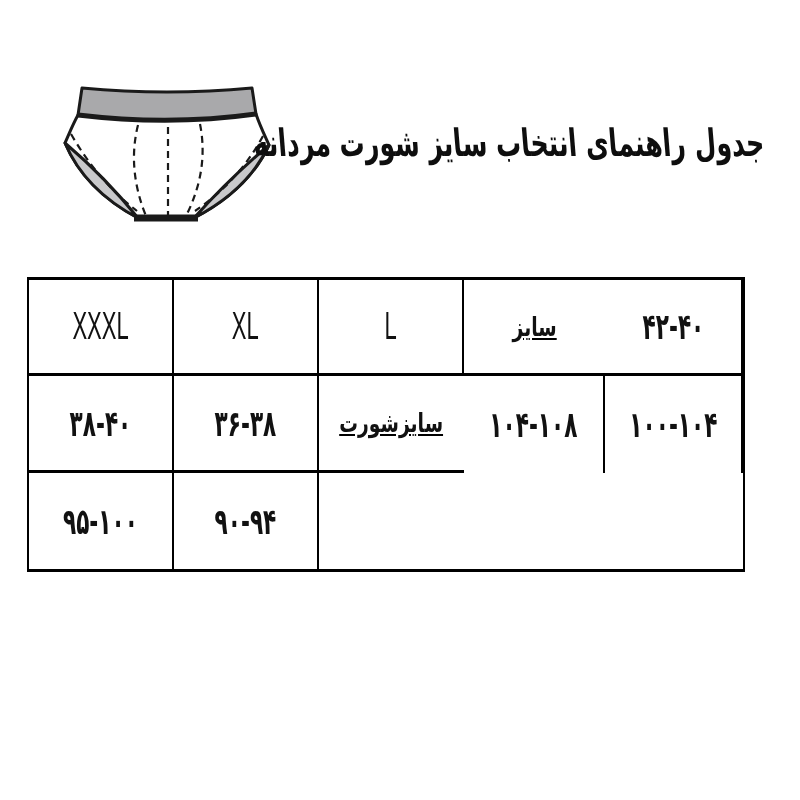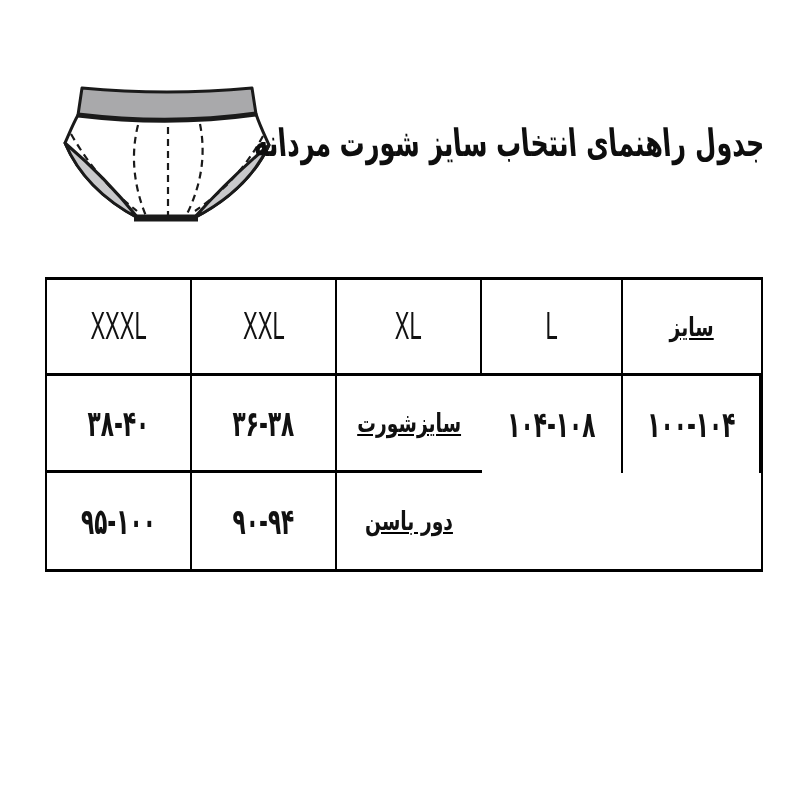--- a/index.html
+++ b/index.html
@@ -30,21 +30,21 @@
     color: #0e0e0e;
     white-space: nowrap;
     direction: rtl;
     transform: scaleX(0.66) skewX(7deg);
     transform-origin: right bottom;
   }
 
   
   .size-table {
     position: absolute;
-    left: 45px; top: 277px;
+    left: 27px; top: 277px;
     width: 718px; height: 295px;
     box-sizing: border-box;
     border: solid #000;
     border-width: 3px 2px 3px 2px;
     display: grid;
     grid-template-columns: 145px 145px 145px 141px auto;
     grid-template-rows: 96px 97px auto;
     background: #fff;
   }
   .cell {
@@ -119,32 +119,32 @@
   </svg>
 
   <div class="title">جدول راهنمای انتخاب سایز شورت مردانه</div>
 
   <div class="size-table">
 
     <div class="cell">
       <span class="lat-t">XXXL</span>
     </div>
     <div class="cell">
-      <span class="lat-t">XXL</span>
-    </div>
-    <div class="cell">
       <span class="lat-t">XL</span>
     </div>
     <div class="cell">
       <span class="lat-t">L</span>
     </div>
     <div class="cell last-col">
       <span class="fa-t">سایز</span>
     </div>
 
+    <div class="cell">
+      <span class="num-t">۴۲-۴۰</span>
+    </div>
     <div class="cell">
       <span class="num-t">۳۸-۴۰</span>
     </div>
     <div class="cell">
       <span class="num-t">۳۶-۳۸</span>
     </div>
     <div class="cell last-col">
       <span class="fa-t">سایزشورت</span>
     </div>
 
@@ -153,18 +153,15 @@
     </div>
     <div class="cell last-row">
       <span class="num-t">۱۰۰-۱۰۴</span>
     </div>
     <div class="cell last-row">
       <span class="num-t">۹۵-۱۰۰</span>
     </div>
     <div class="cell last-row">
       <span class="num-t">۹۰-۹۴</span>
     </div>
-    <div class="cell last-col last-row">
-      <span class="fa-t">دور باسن</span>
-    </div>
 
   </div>
 </div>
 
 </body></html>

